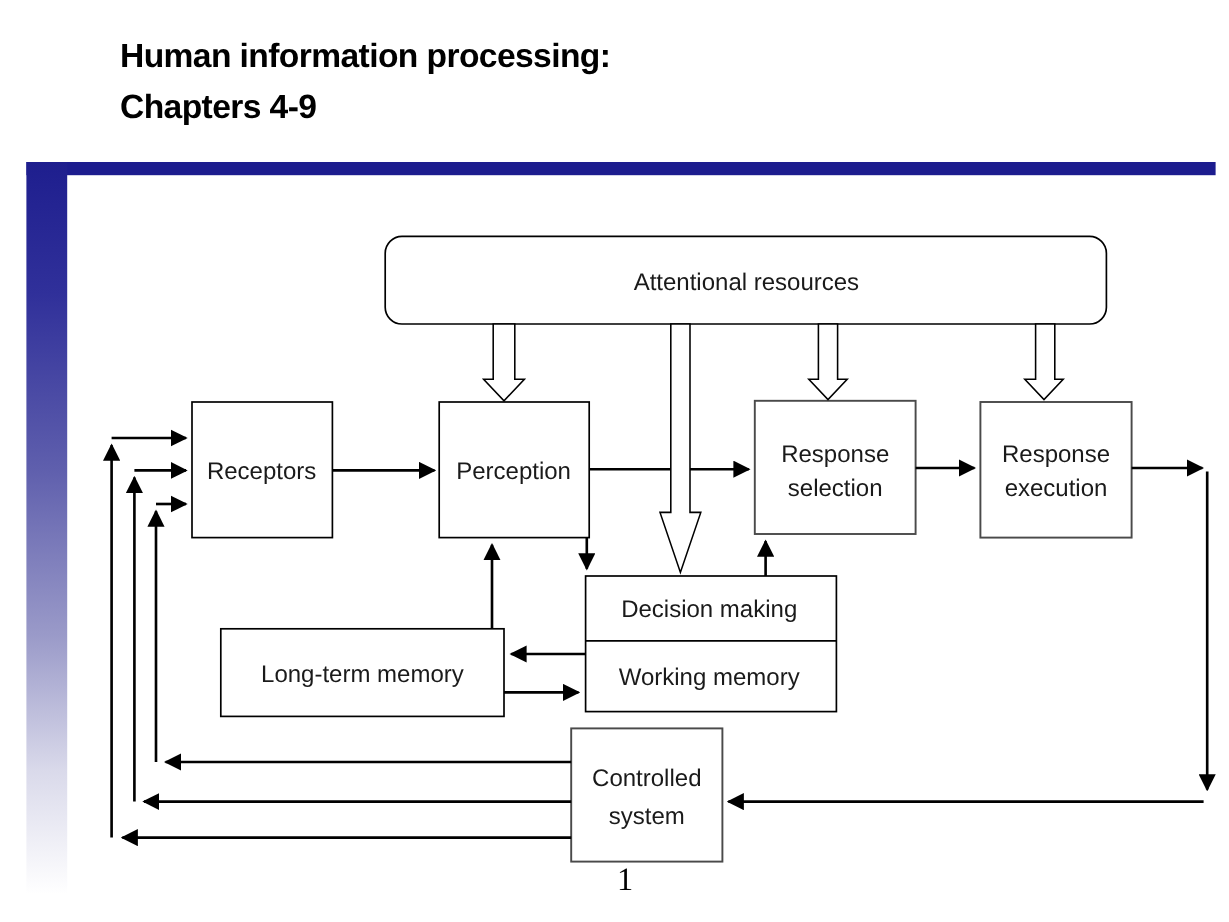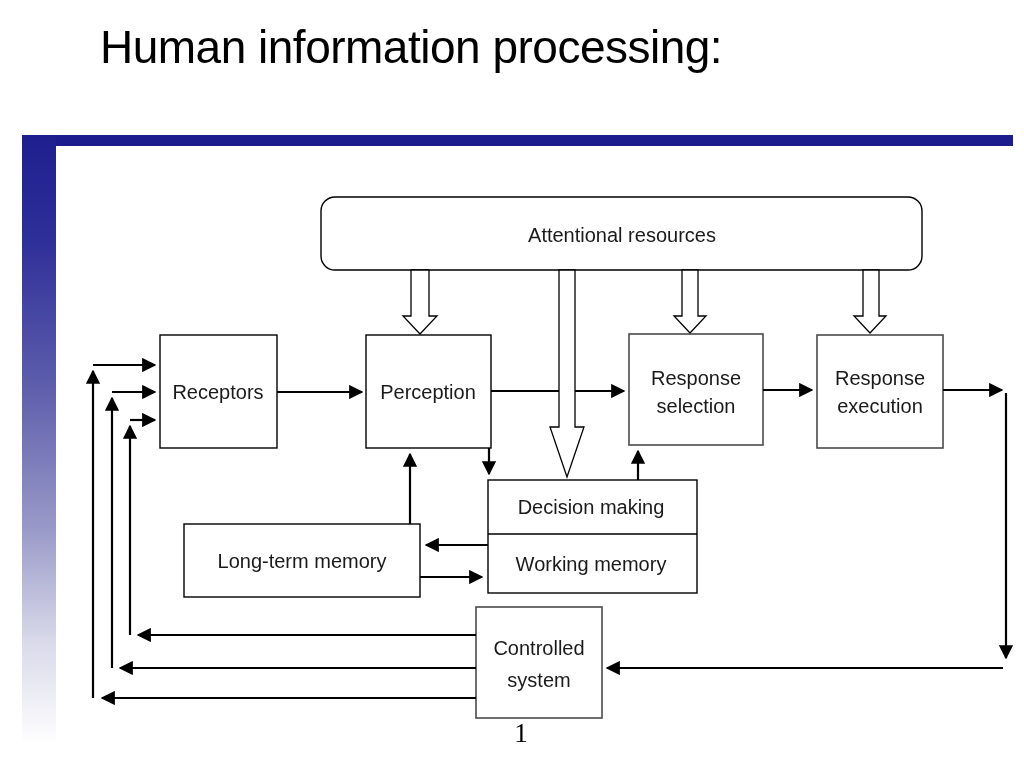--- a/index.html
+++ b/index.html
@@ -2,21 +2,21 @@
 <html><head>
 <meta charset="utf-8">
 <style>
   html,body{margin:0;padding:0;}
   body{
     width:1024px;height:768px;background:#ffffff;overflow:hidden;position:relative;
     font-family:"Liberation Sans",sans-serif;
   }
   .title{
     position:absolute;left:100px;top:26px;width:860px;
-    font-weight:normal;font-size:46px;line-height:42px;color:#000;
+    font-weight:bold;font-size:28px;line-height:42px;color:#000;
     letter-spacing:-0.5px;
   }
   .accent-bar-h{
     position:absolute;left:22px;top:135px;width:991px;height:11px;
     background:#1c1c8e;
   }
   .accent-bar-v{
     position:absolute;left:22px;top:135px;width:34px;height:610px;
     background:linear-gradient(to bottom,
       #1e1e8e 0%, #30309a 18%, #5f5fad 42%, #9b9bc9 65%, #d9d9ea 83%, #ffffff 100%);
@@ -29,20 +29,21 @@
   .node-box{fill:#ffffff;stroke:#000000;stroke-width:1.4;}
   .node-box-gray{fill:#ffffff;stroke:#4a4a4a;stroke-width:1.6;}
   .conn{stroke:#000000;stroke-width:2.2;fill:none;}
   .hollow-arrow{fill:#ffffff;stroke:#000000;stroke-width:1.3;}
 </style>
 </head>
 <body>
 
 <div class="title">
   <div>Human information processing:</div>
+  <div>Chapters 4-9</div>
 </div>
 
 <div class="accent-bar-h"></div>
 <div class="accent-bar-v"></div>
 
 <svg width="1024" height="768" viewBox="0 0 1024 768">
   <defs>
     <marker id="ah" viewBox="0 0 10 10" refX="9" refY="5" markerWidth="6.5" markerHeight="6.5" orient="auto">
       <path d="M0,0 L10,5 L0,10 z" fill="#000"></path>
     </marker>

